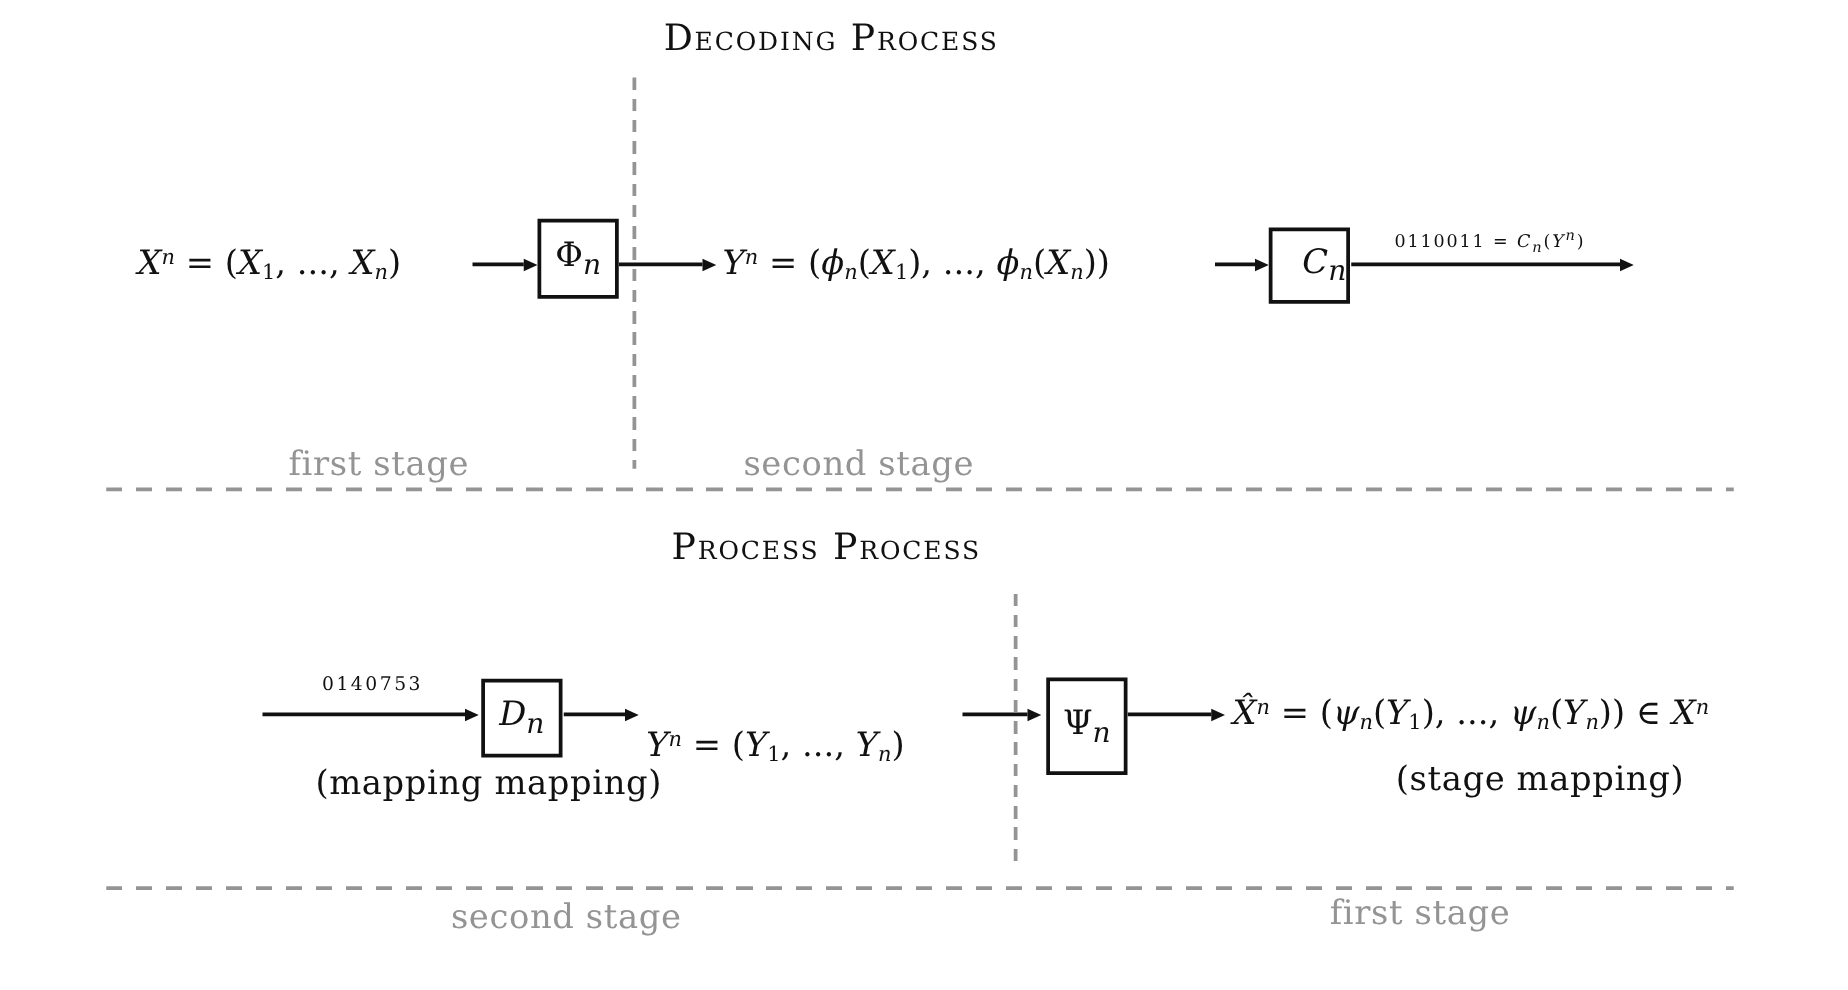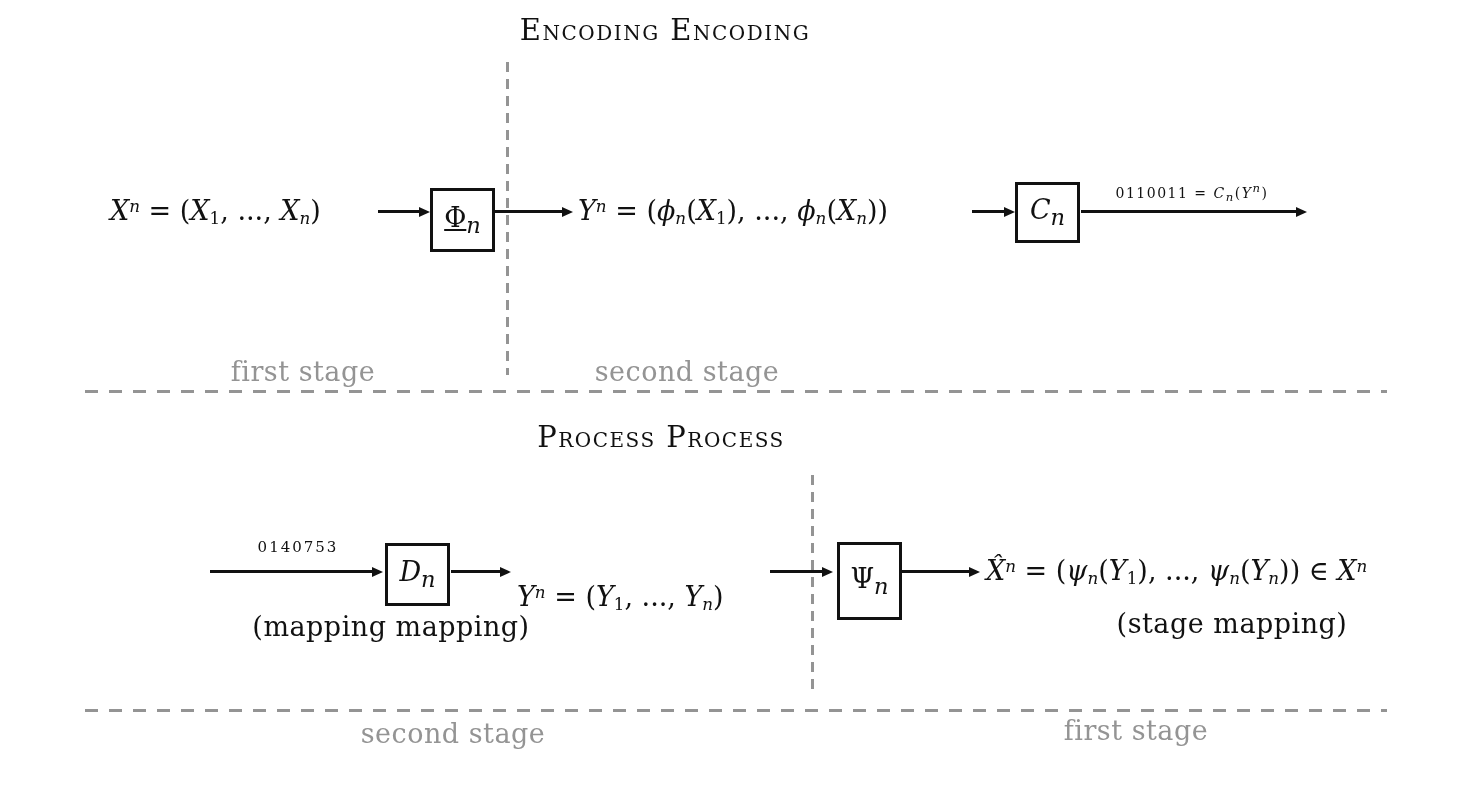--- a/index.html
+++ b/index.html
@@ -56,39 +56,39 @@
     position:absolute; height:3px; z-index:0;
     background:repeating-linear-gradient(to right, var(--muted) 0 13px, transparent 13px 24px);
   }
 </style>
 </head>
 <body>
 
 <div class="canvas">
 
   <section>
-    <div class="title" style="left:665px; top:13px;">Encoding Encoding</div>
+    <div class="title" style="left:665px; top:13px;">Decoding Process</div>
 
     <div class="vdash" style="left:506px; top:62px; height:313px;"></div>
 
     <div class="math" style="left:110px; top:195px;"><i>X</i><sup><i>n</i></sup> = (<i>X</i><sub>1</sub>, ..., <i>X</i><sub><i>n</i></sub>)</div>
 
     <div class="arrow" style="left:378px; top:210px; width:41px;"></div>
 
-    <div class="box" style="left:430px; top:188px; height:64px;text-decoration:underline;">
+    <div class="box" style="left:430px; top:175px; height:64px;">
       <span>Φ<sub><i>n</i></sub></span>
     </div>
 
     <div class="arrow" style="left:495px; top:210px; width:67px;"></div>
 
     <div class="math" style="left:578px; top:195px;"><i>Y</i><sup><i>n</i></sup> = (<i>ϕ</i><sub><i>n</i></sub>(<i>X</i><sub>1</sub>), ..., <i>ϕ</i><sub><i>n</i></sub>(<i>X</i><sub><i>n</i></sub>))</div>
 
     <div class="arrow" style="left:972px; top:210px; width:32px;"></div>
 
-    <div class="box" style="left:1015px; top:182px; height:61px;">
+    <div class="box" style="left:1015px; top:182px; height:61px;justify-content:flex-end;">
       <span><span class="cal">C</span><sub><i>n</i></sub></span>
     </div>
 
     <div class="arrow" style="left:1081px; top:210px; width:215px;"></div>
 
     <div class="small-label" style="left:1192px; top:181px;">0110011 = <span class="cal">C</span><sub><i>n</i></sub>(<i>Y</i><sup><i>n</i></sup>)</div>
 
     <div class="stage-label" style="left:303px; top:356px;">first stage</div>
 
     <div class="stage-label" style="left:687px; top:356px;">second stage</div>

